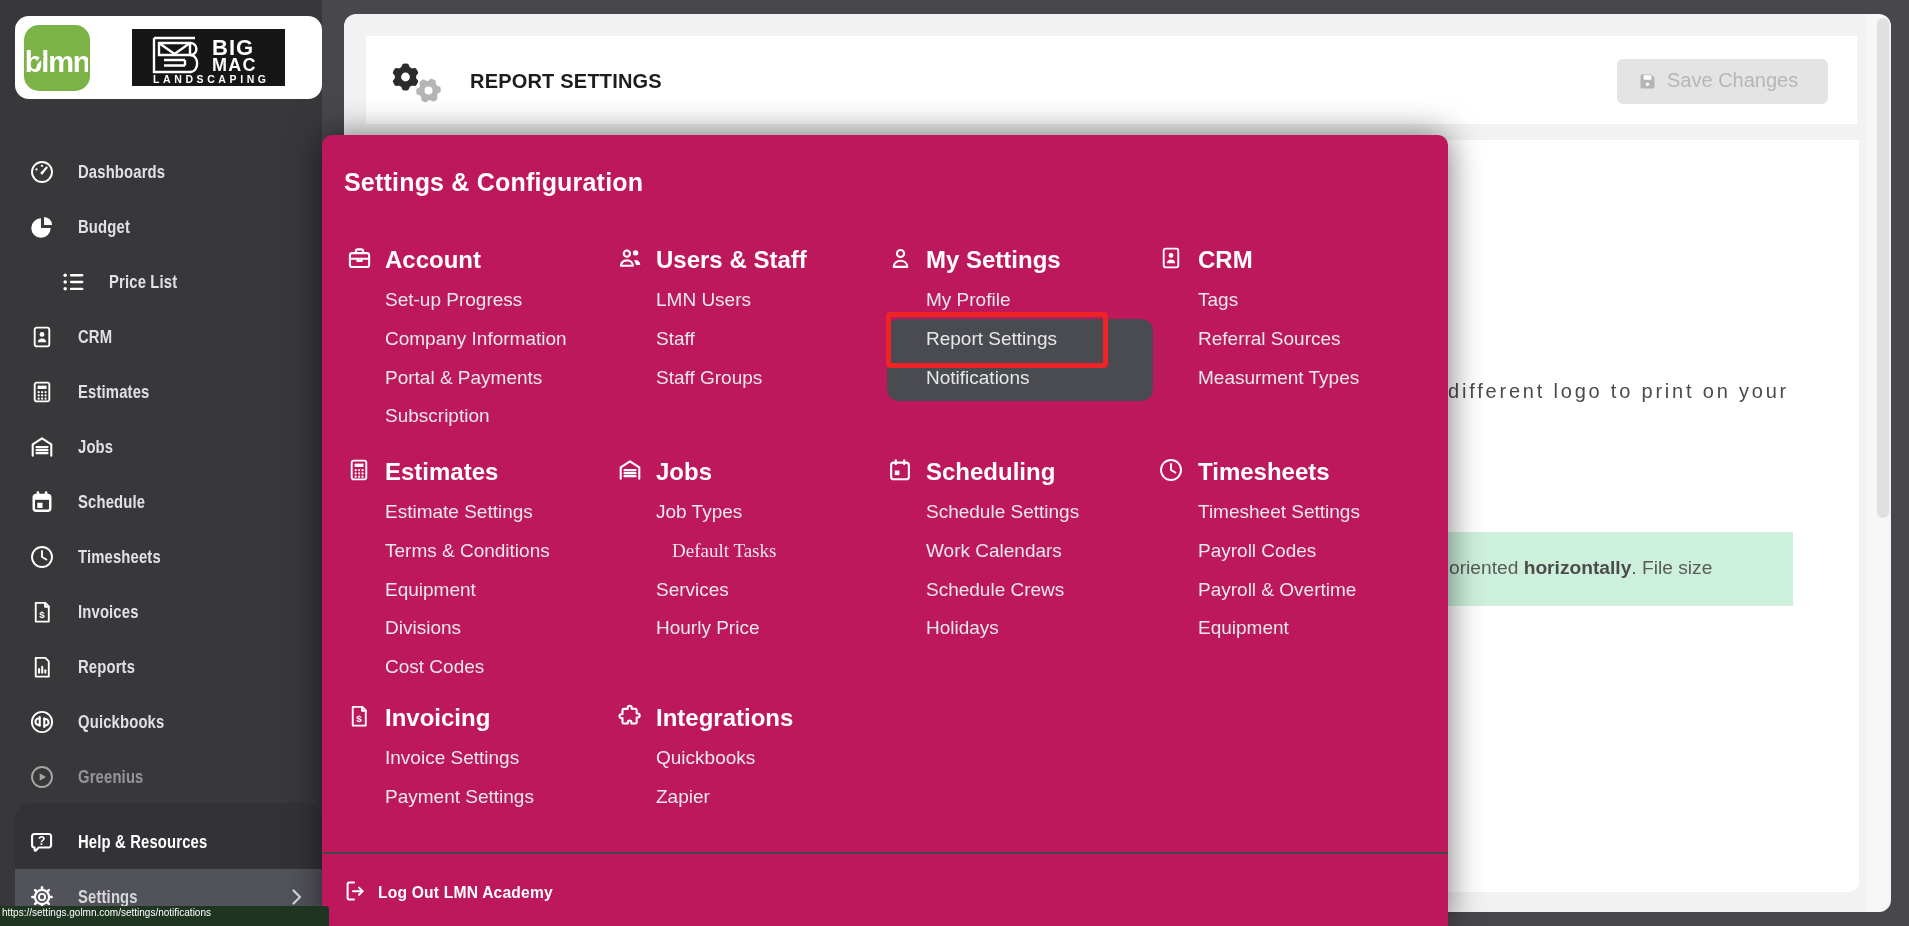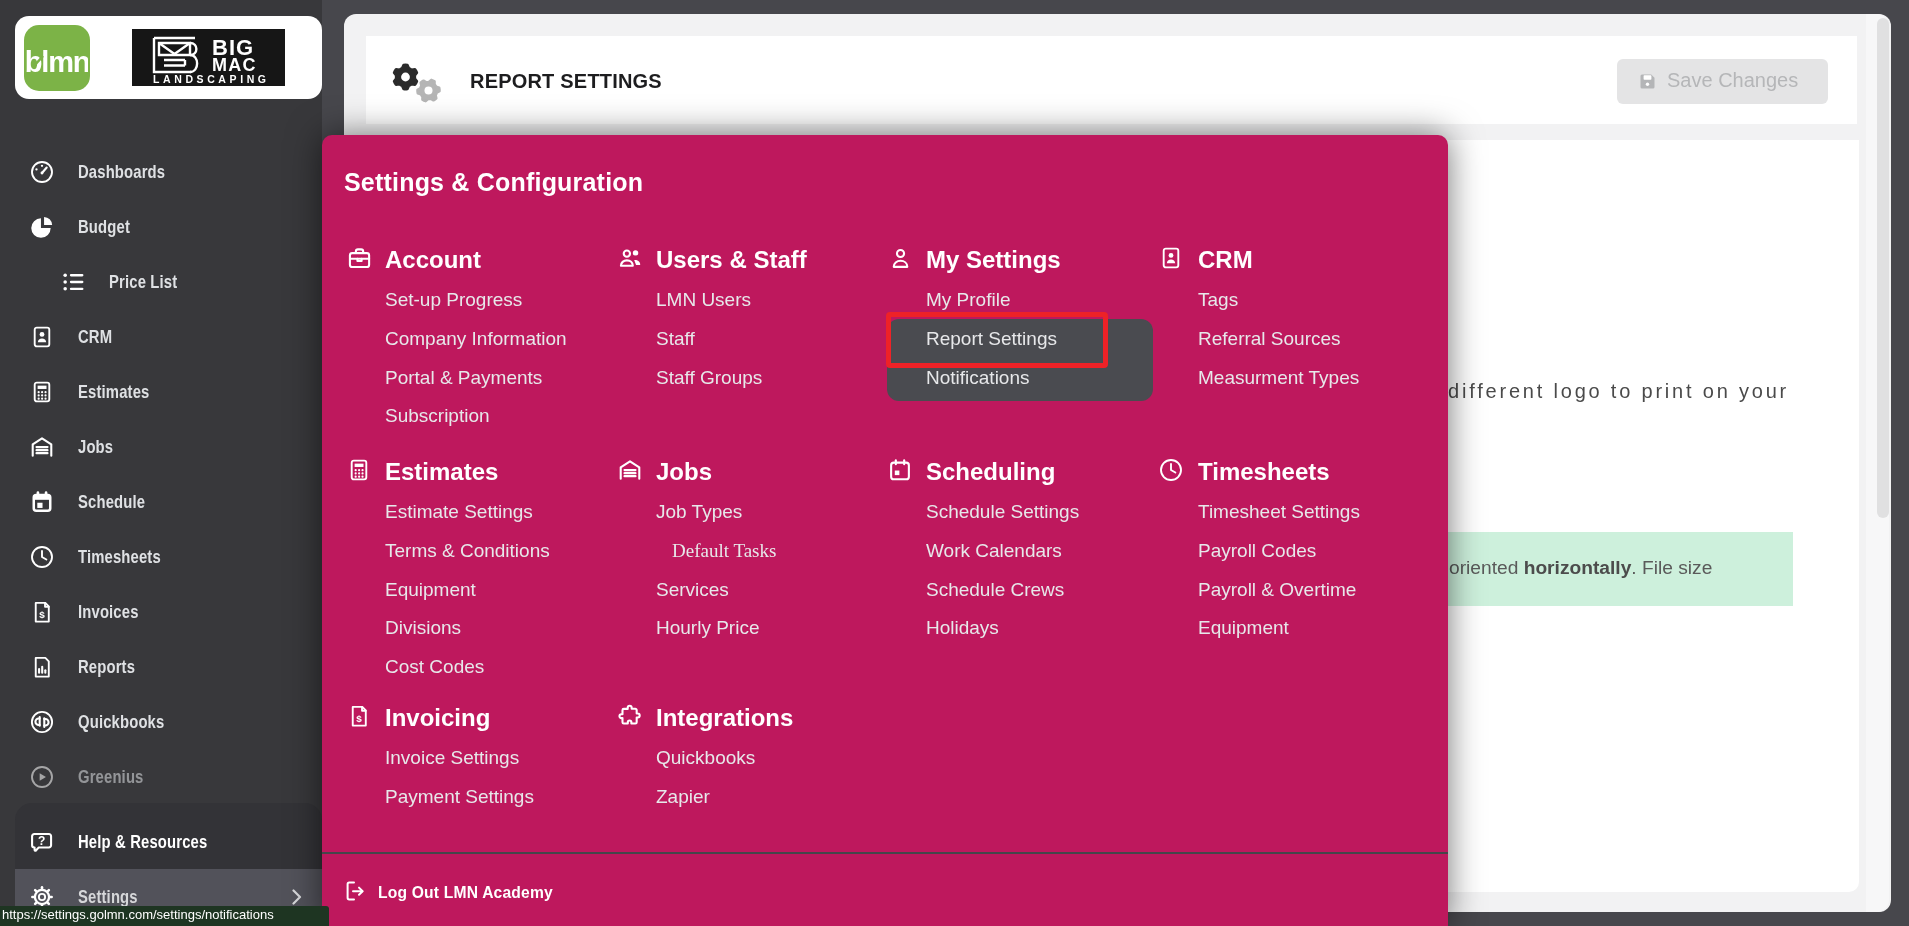--- a/index.html
+++ b/index.html
@@ -19,21 +19,21 @@
 #sctrack { left:1866px; top:14px; width:23px; height:898px; background:#f7f7f8; border-radius:0 12px 12px 0;}
 #scthumb { left:1877px; top:18px; width:12px; height:500px; background:#e0e0e1; border-radius:6px; }
 #sidebar { left:0; top:0; width:322px; height:926px; background:#38383b;padding-left:23px; }
 #logocard { left:15px; top:16px; width:307px; height:83px; background:#fff; border-radius:14px; }
 #lmntile { left:9px; top:9px; width:66px; height:66px; background:#7cb347; border-radius:15px; }
 .navitem { left:0; width:322px; height:55px; }
 .navitem .ic { position:absolute; left:30px; top:50%; transform:translateY(-50%); width:24px; height:24px; }
 .navitem .tx { position:absolute; left:78px; top:50%; transform:translateY(-50%) scaleX(0.78); transform-origin:left center; font-size:19px; font-weight:bold; color:#dfe1e4; letter-spacing:0.2px; white-space:nowrap; }
 #bottomblock { left:15px; top:803px; width:307px; height:123px; background:#333337; border-radius:17px 17px 0 0; }
 #settingsrow { left:0px; top:66px; width:307px; height:57px; background:#52525a; }
-#statusbar { z-index:10; left:0; top:906px; width:329px; height:20px; background:#1e3522; border-radius:0 3px 0 0; color:#fff; font-size:13px; overflow:hidden; }
+#statusbar { z-index:10; left:0; top:906px; width:329px; height:20px; background:#1e3522; border-radius:0 3px 0 0; color:#fff; font-size:10px; overflow:hidden; }
 #statusbar div { position:absolute; left:2px; top:1px; white-space:nowrap; }
 #overlay { left:322px; top:135px; width:1126px; height:791px; background:#be185d; border-radius:10px 10px 0 0; box-shadow:0 0 34px rgba(0,0,0,.55); }
 #ovtitle { left:22px; top:33px; font-size:25px; font-weight:bold; color:#fff; letter-spacing:0.2px;}
 .colhead { font-size:24px; font-weight:bold; color:#fff; white-space:nowrap; transform:translateY(-50%); }
 .colitem { font-size:19px; font-weight:500; color:#e7e8ea; white-space:nowrap; transform:translateY(-50%); }
 .ovic { width:24px; height:24px; transform:translateY(-50%); margin-top:-2px; margin-left:-1px; }
 #pill { left:565px; top:184px; width:266px; height:82px; background:#4a4b50; border-radius:12px; }
 #redbox { left:564px; top:177px; width:222px; height:56px; border:5px solid #ee2227; border-radius:4px; }
 #ovsep { left:0; top:717px; width:1126px; height:2px; background:#45454a; }
 #logouttx { left:56px; top:758px; font-size:17px; font-weight:bold; color:#fff; transform:translateY(-50%) scaleX(0.92); transform-origin:left center; letter-spacing:0.2px; white-space:nowrap;}

